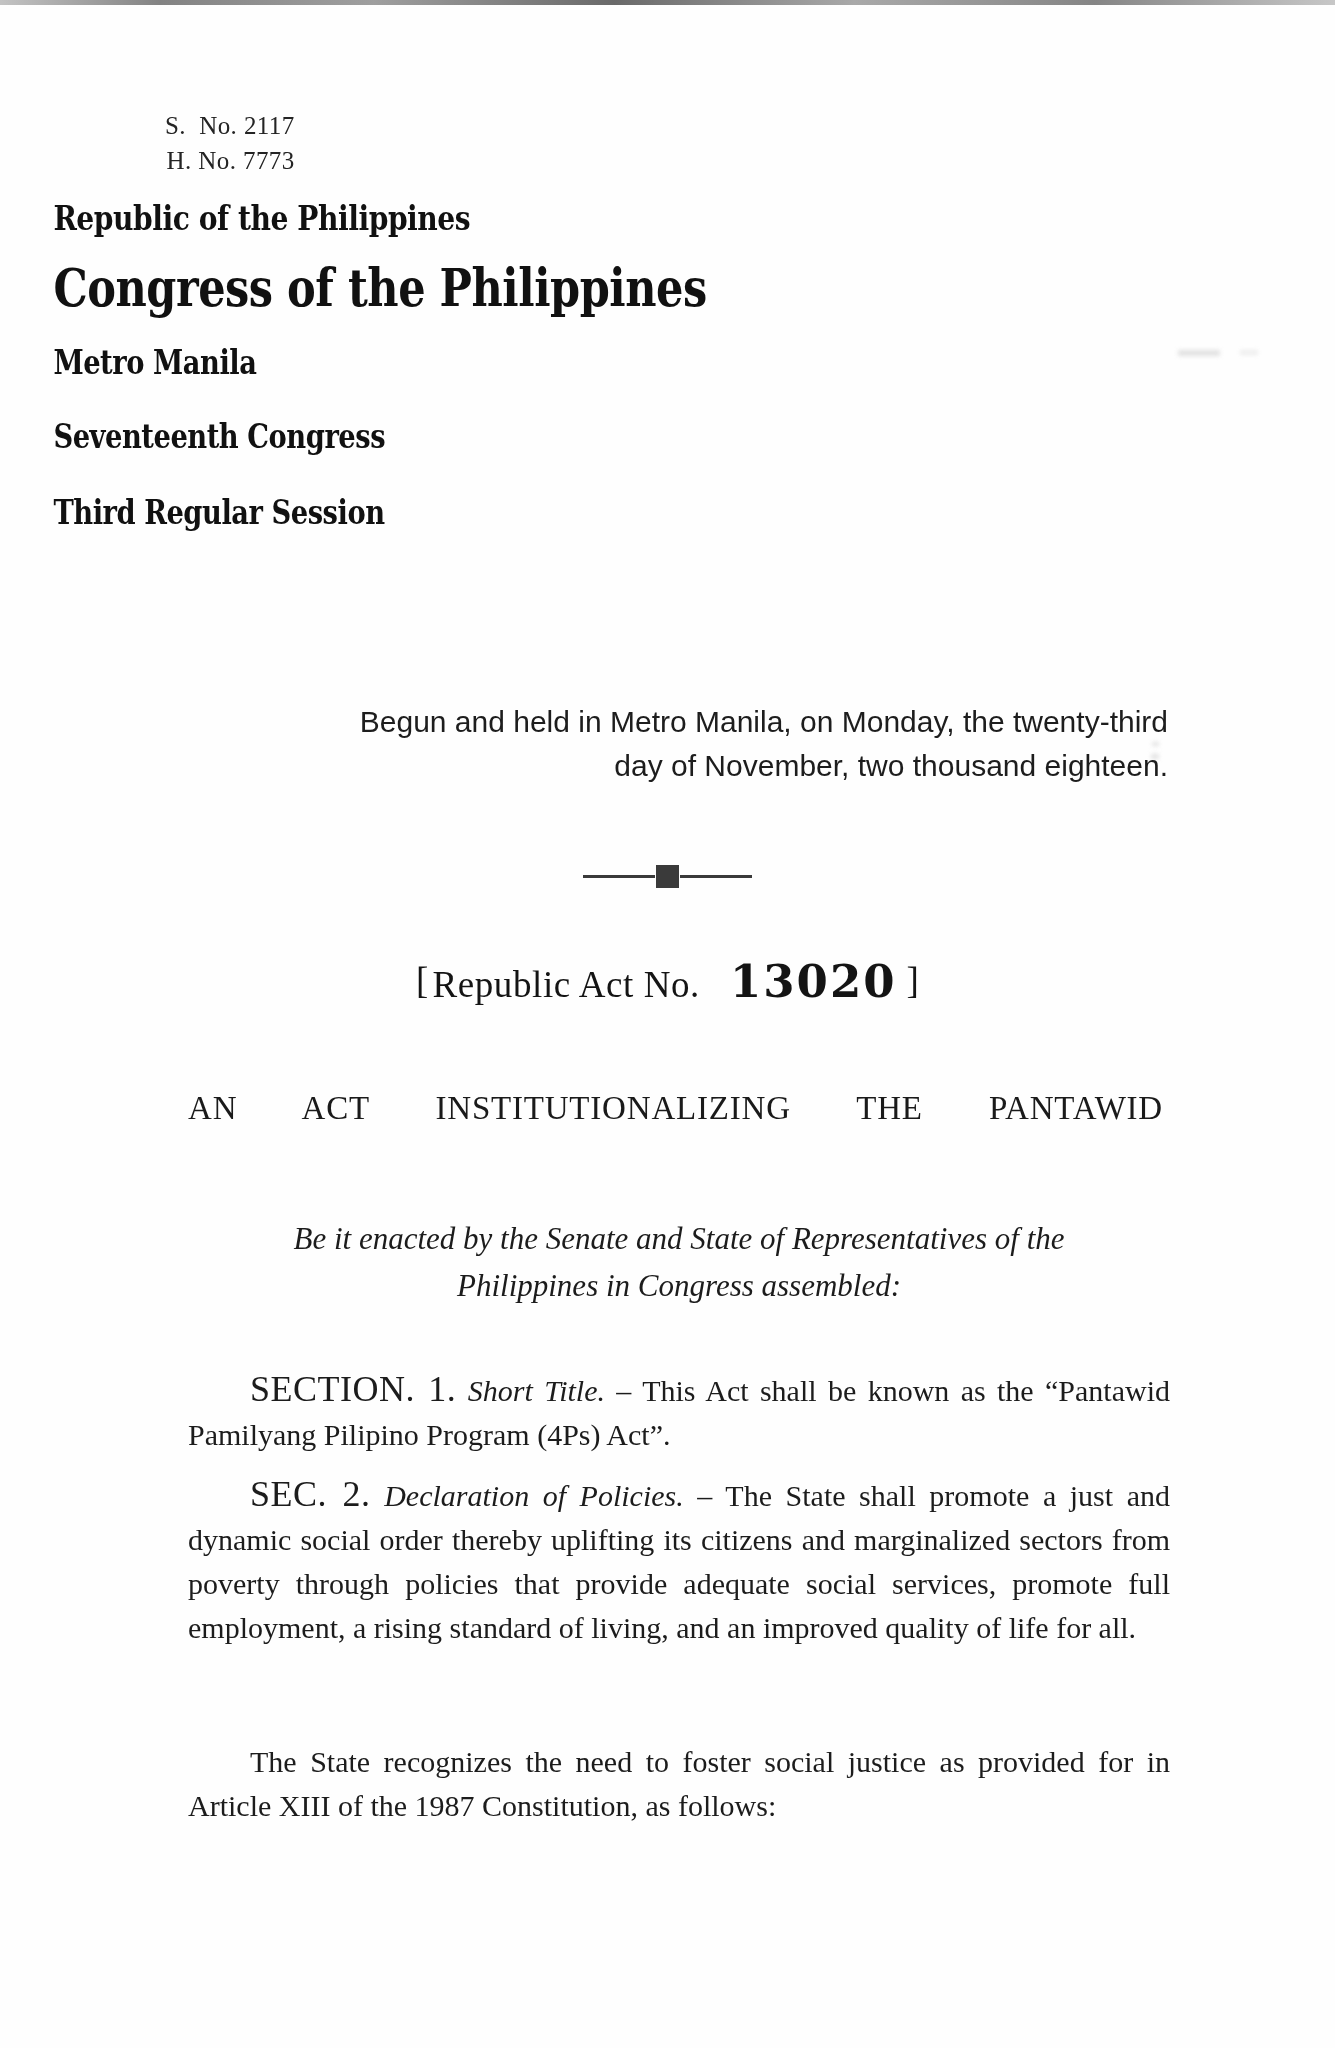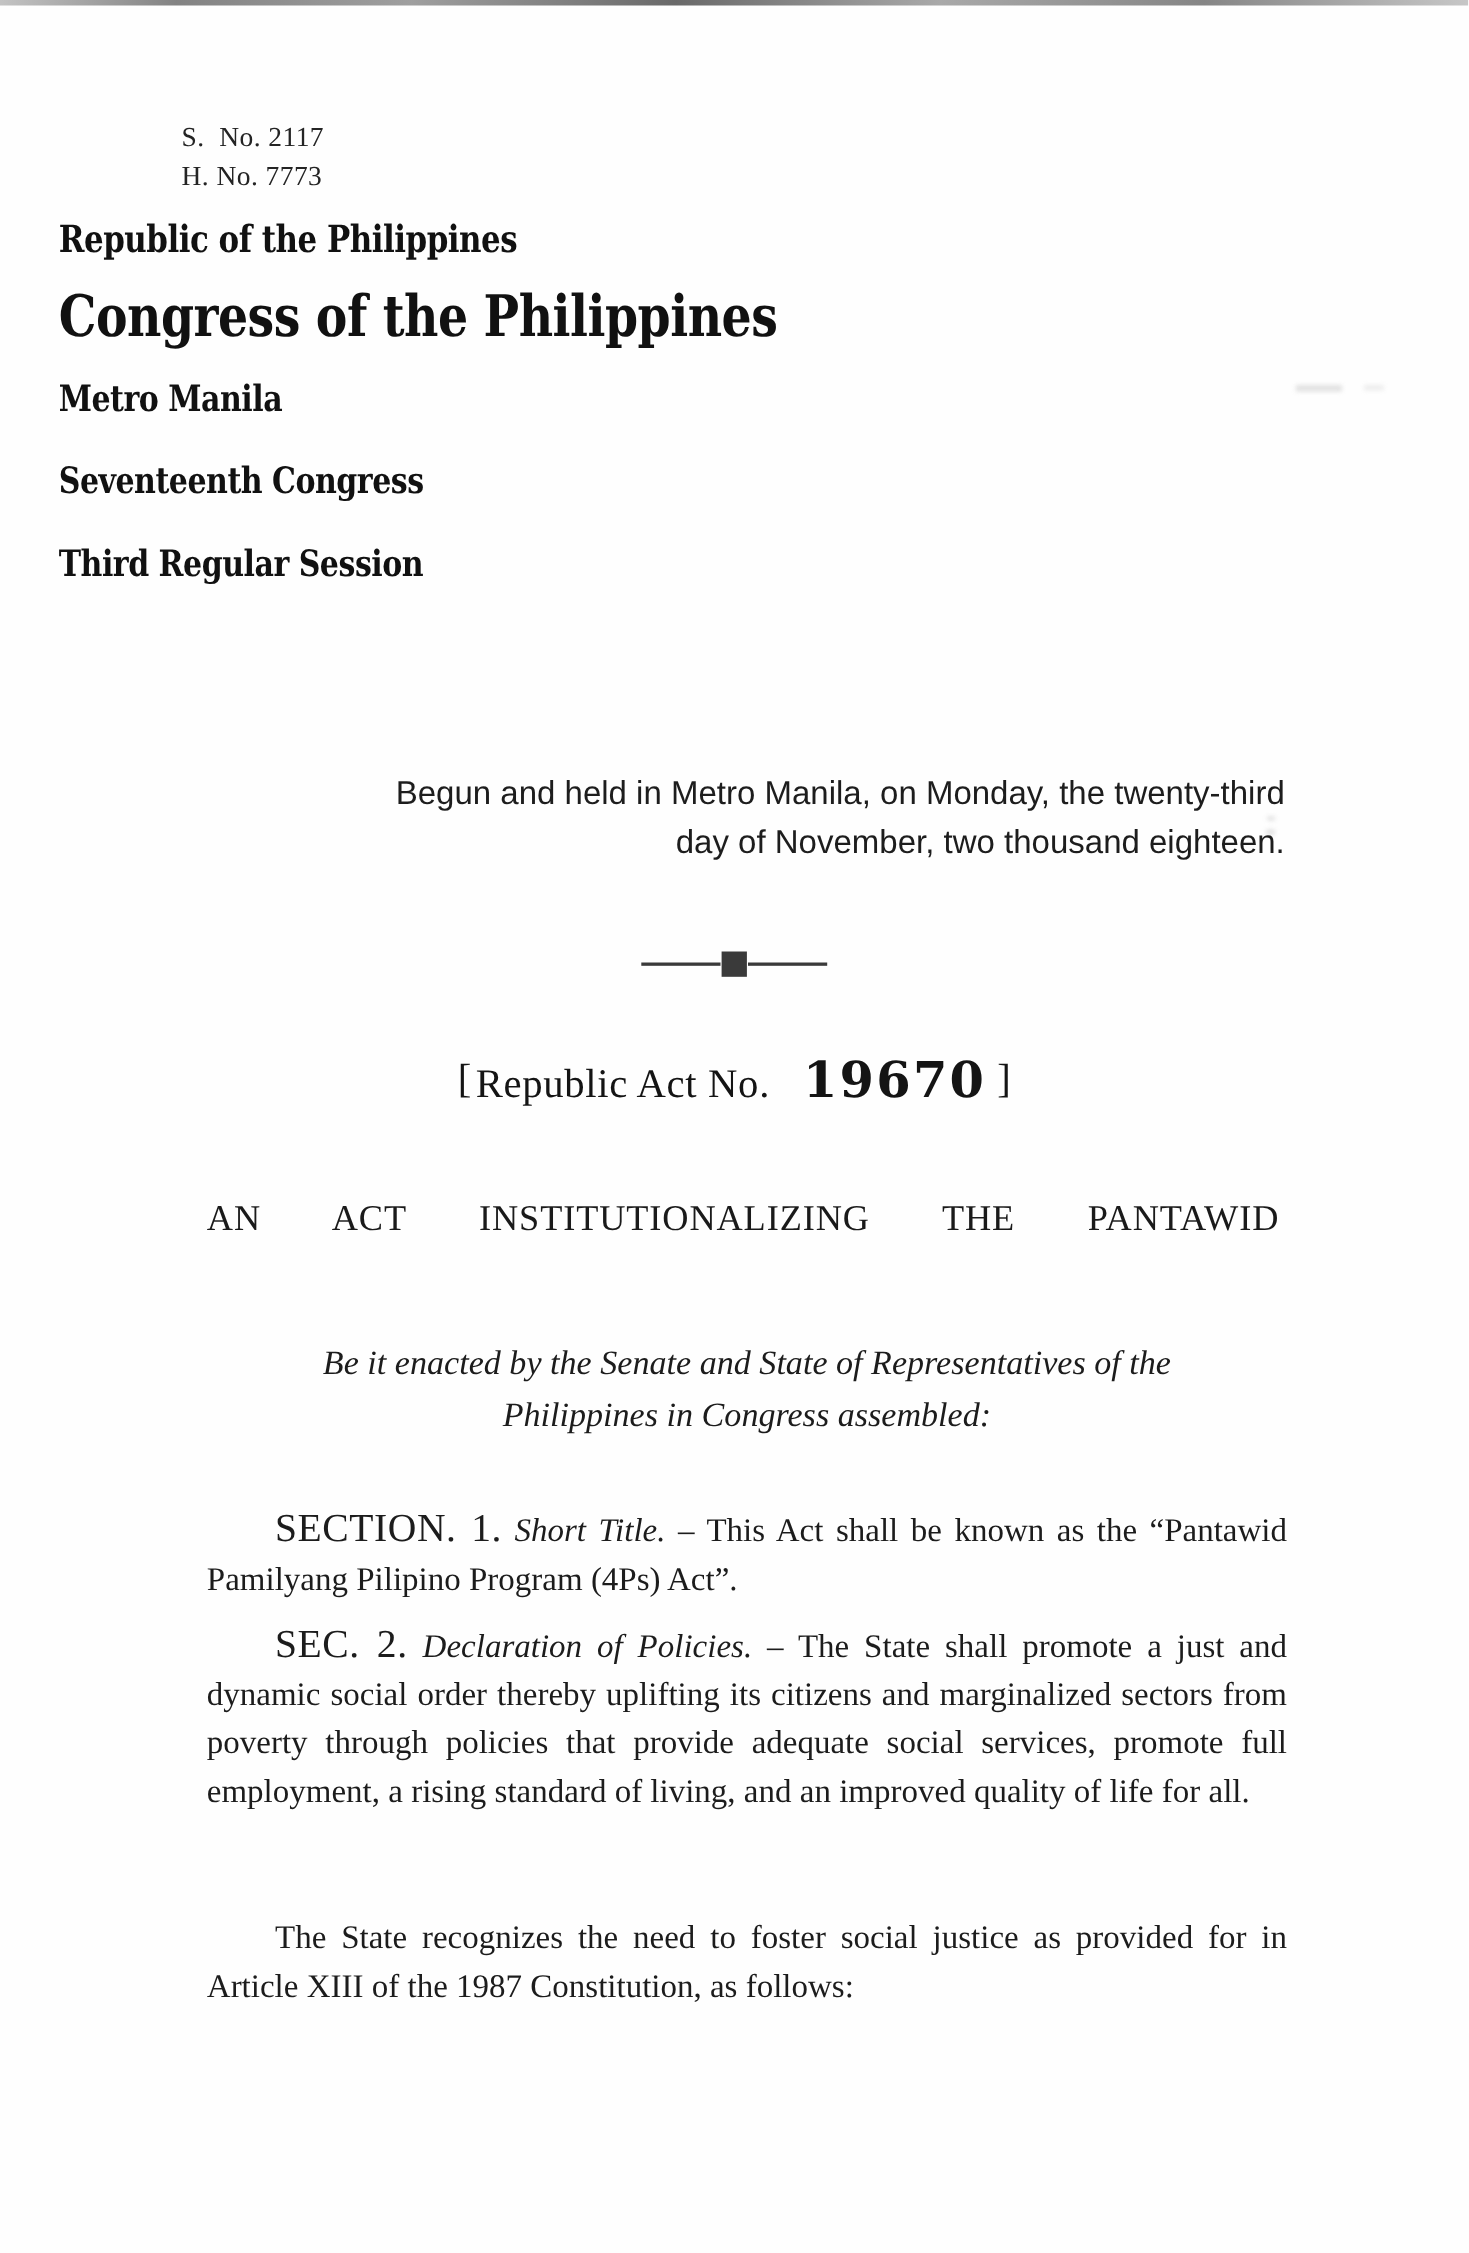--- a/index.html
+++ b/index.html
@@ -46,20 +46,21 @@
 
   
   .bill-numbers {
     position: absolute;
     top: 108px;
     left: 165px;
     font-size: 25px;
     line-height: 35px;
     letter-spacing: .4px;
     color: #242424;
+    text-align: right;
   }
   .bill-numbers div { white-space: pre; }
 
   
   .masthead {
     position: absolute;
     top: 196px;
     left: 0;
     width: 1335px;
     color: #111;
@@ -243,21 +244,21 @@
 
     <div class="divider">
       <span class="rule"></span>
       <span class="square"></span>
       <span class="rule"></span>
     </div>
 
     <div class="ra-line">
       <span class="ra-bracket">[</span>
       <span class="ra-label">Republic Act No.</span>
-      <span class="ra-number">19670</span>
+      <span class="ra-number">13020</span>
       <span class="ra-bracket">]</span>
     </div>
 
     <div class="act-title">
       <span class="t1">AN ACT INSTITUTIONALIZING THE PANTAWID</span>
     </div>
 
     <div class="body-block enacting">
       <span>Be it enacted by the Senate and State of Representatives of the</span>
       <span class="e2">Philippines in Congress assembled:</span>

